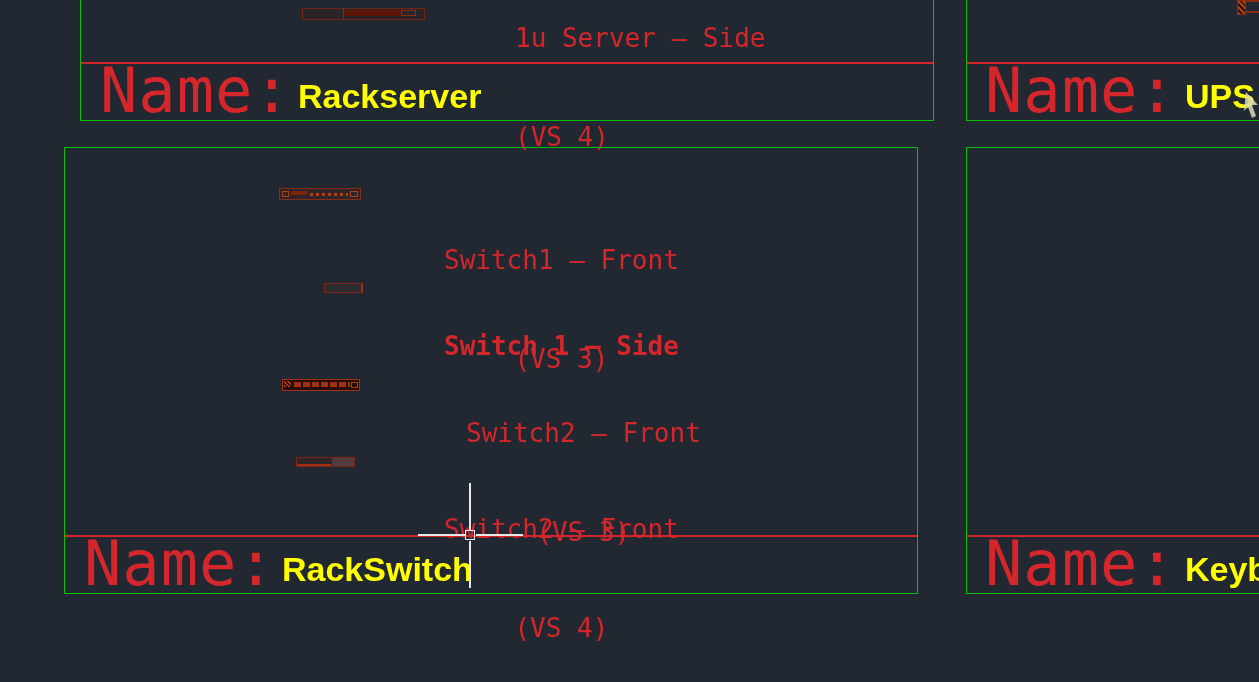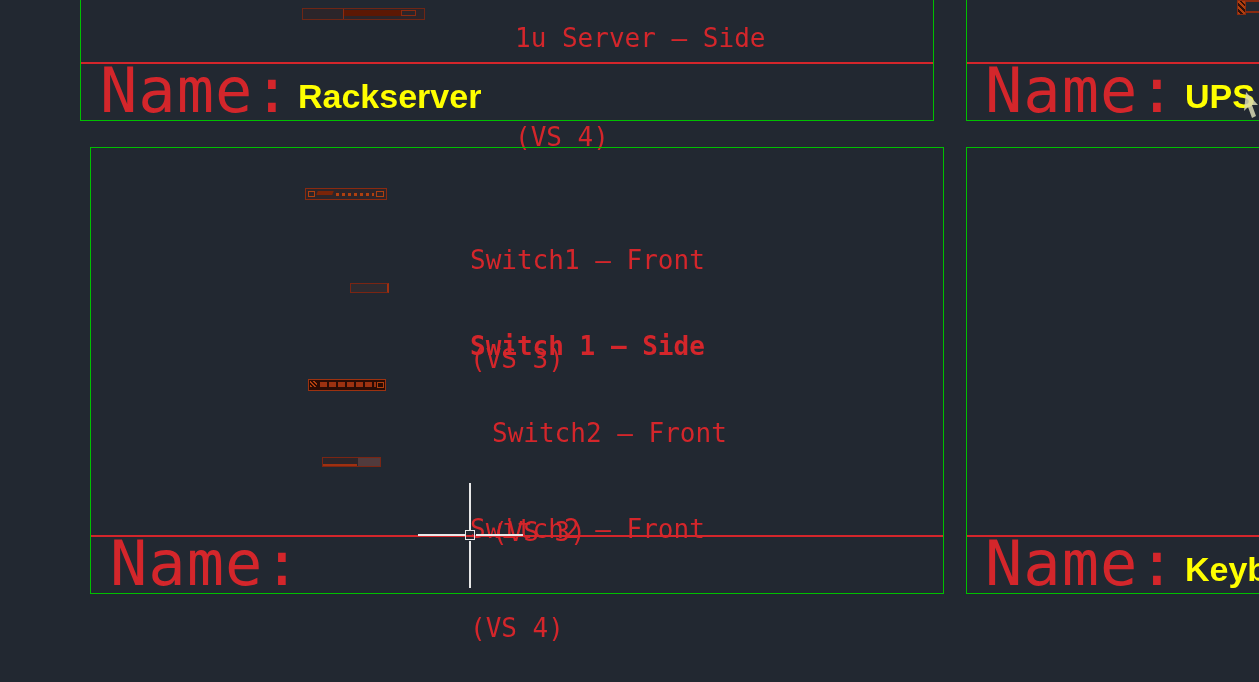--- a/index.html
+++ b/index.html
@@ -70,21 +70,21 @@
 
     <div class="cad-label" style="left:434px;top:-5px;">
       <div>1u Server — Side</div>
       <div>(VS 4)</div>
     </div>
     <div class="divider" style="top:101px;"></div>
     <div class="name-label" style="left:19px;top:107px;">Name:</div>
     <div class="name-value" style="left:217px;top:115px;">Rackserver</div>
   </div>
 
-  <div class="panel" style="left:90px;top:147px;width:852px;height:445px;">
+  <div class="panel" style="left:64px;top:147px;width:852px;height:445px;text-align:center;">
 
     <div class="icon sw-front" style="left:214px;top:40px;width:80px;height:10px;">
       <div class="lsq"></div>
       <div class="wedge"></div>
       <div class="ports"></div>
       <div class="rsq"></div>
     </div>
     <div class="cad-label" style="left:379px;top:30px;">
       <div>Switch1 — Front</div>
       <div>(VS 3)</div>
@@ -109,20 +109,21 @@
       <div class="fill"></div>
       <div class="edge"></div>
     </div>
     <div class="cad-label" style="left:379px;top:299px;">
       <div>Switch2 — Front</div>
       <div>(VS 4)</div>
     </div>
 
     <div class="divider" style="top:387px;"></div>
     <div class="name-label" style="left:19px;top:393px;">Name:</div>
+    <div class="name-value" style="left:217px;top:401px;">RackSwitch</div>
   </div>
 
   <div class="panel" style="left:966px;top:-40px;width:340px;height:159px;">
 
     <div class="ups-frag" style="left:270px;top:39px;width:40px;height:15px;">
       <div class="top"></div>
       <div class="bot"></div>
       <div class="bar"></div>
     </div>
     <div class="divider" style="top:101px;"></div>

